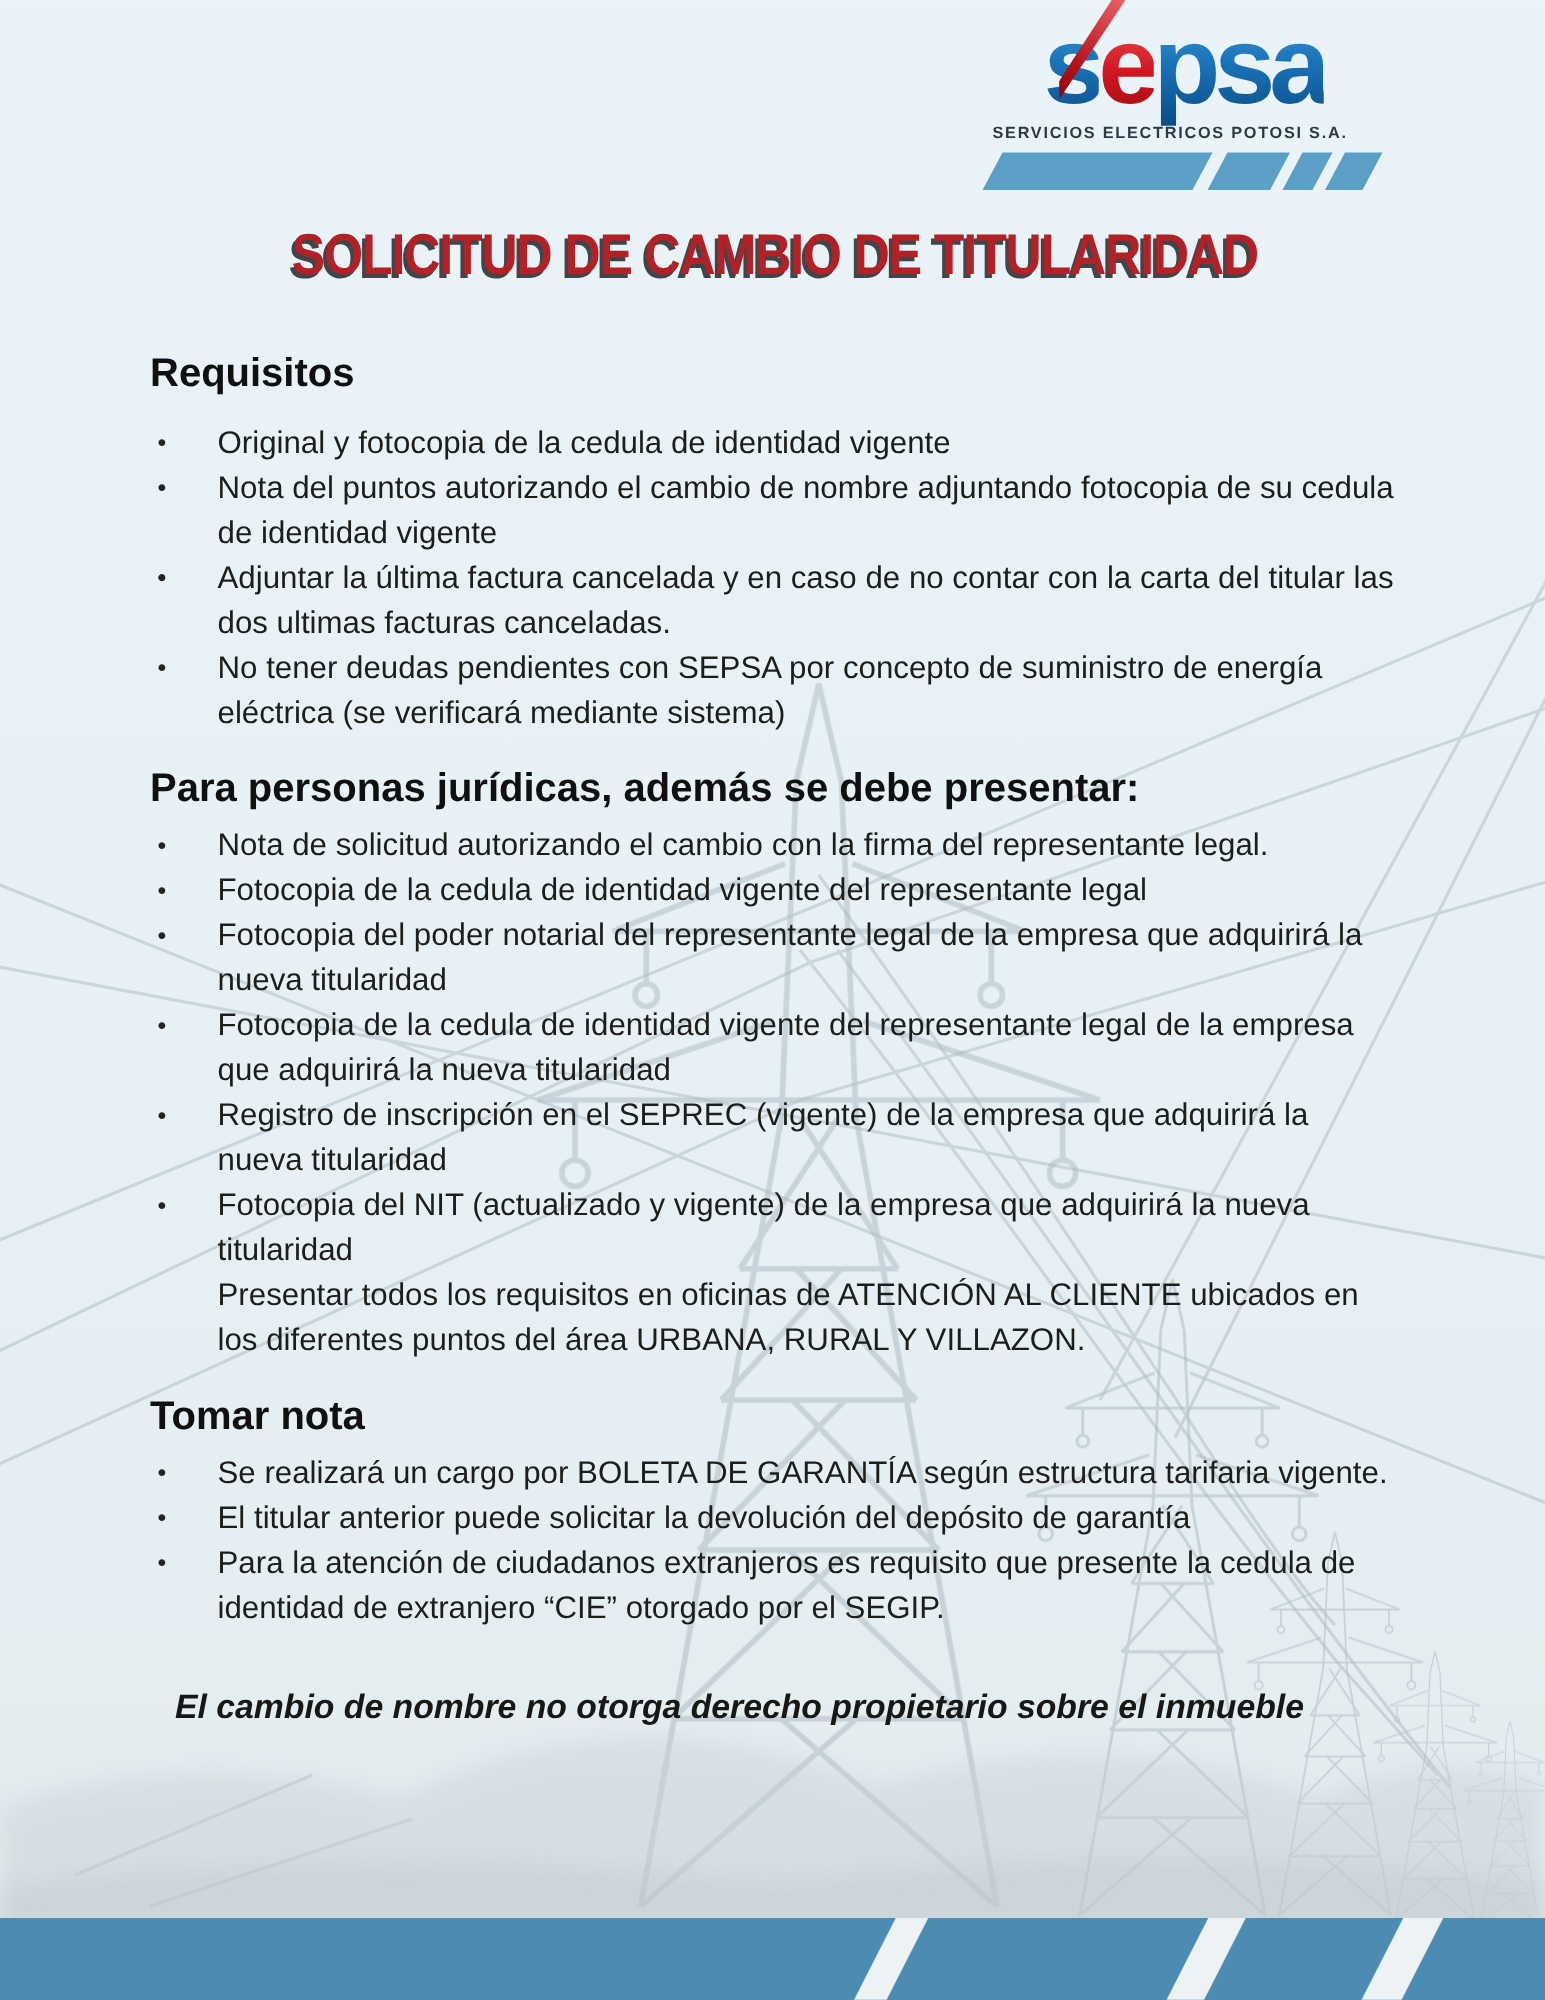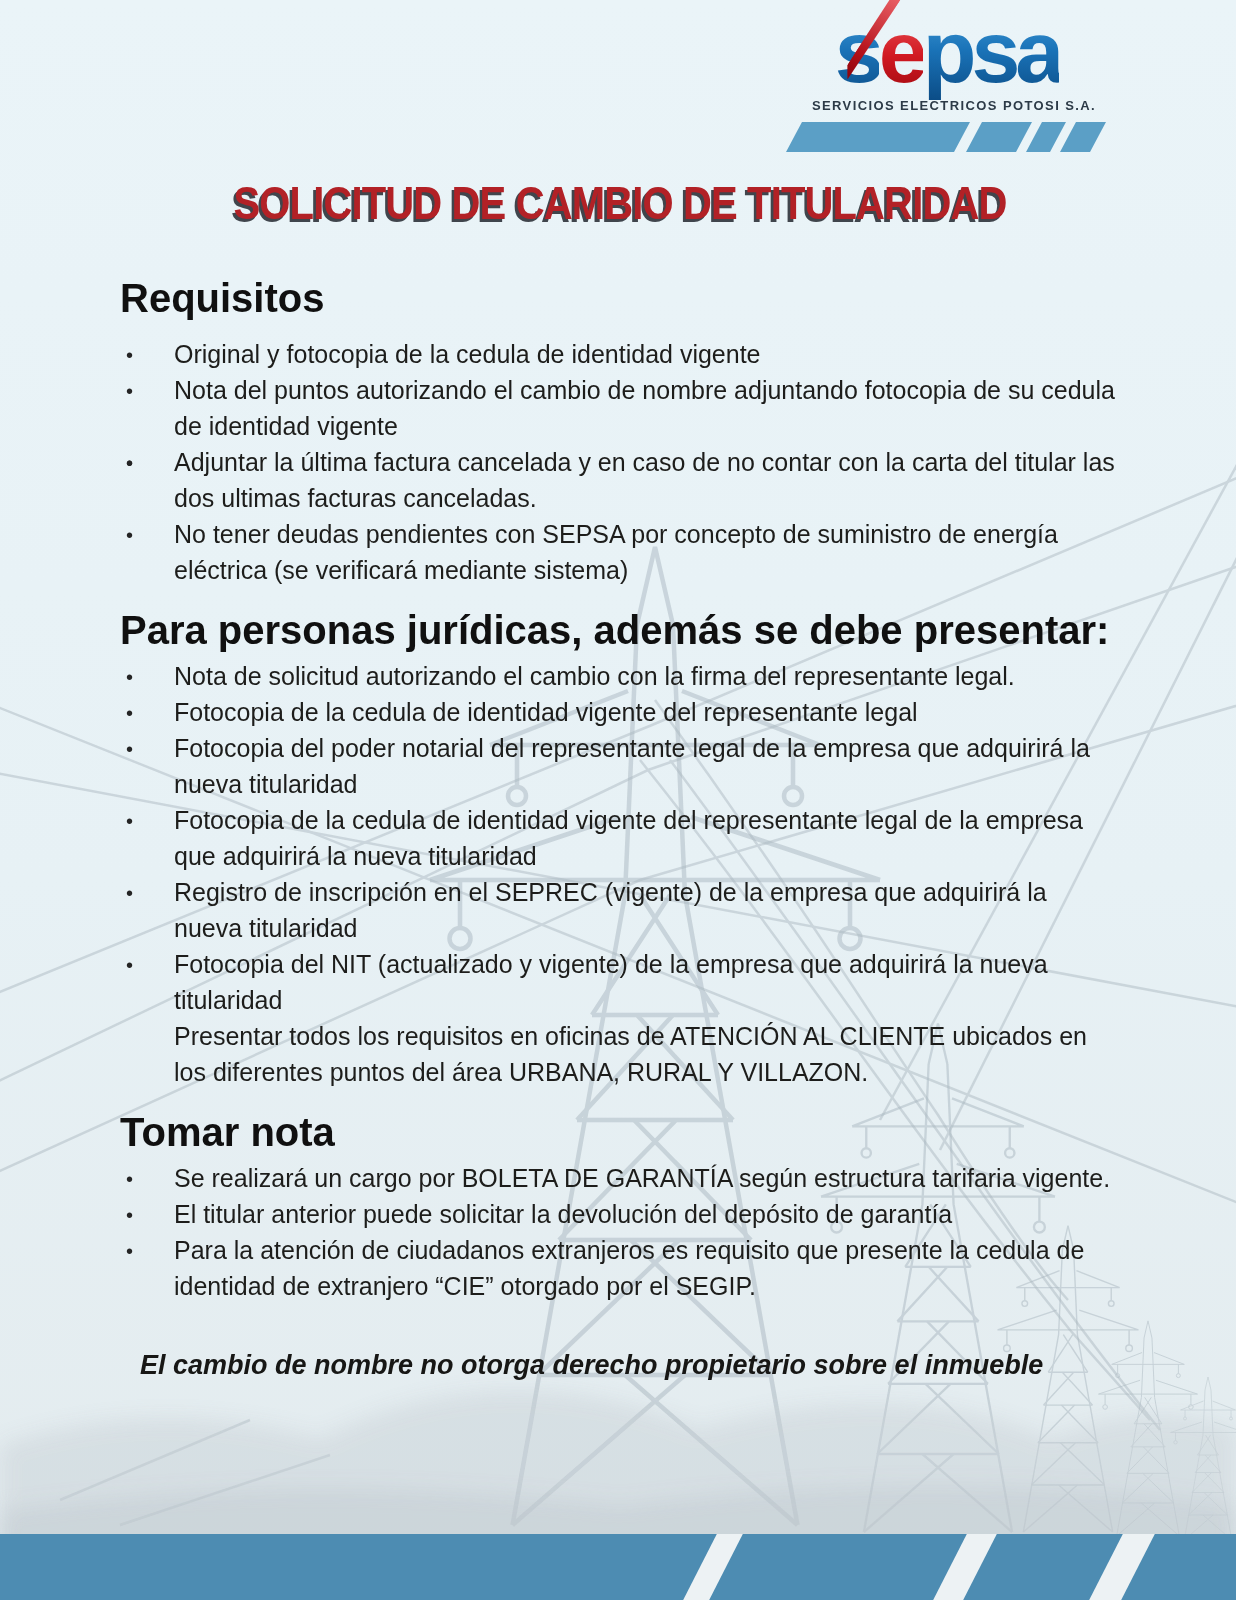--- a/index.html
+++ b/index.html
@@ -31,37 +31,37 @@
   }
   .bolt{
     position:absolute;left:16px;top:-12px;width:11px;height:104px;
     background:linear-gradient(180deg,#f06a6f,#b5121b 70%,#8c0309);
     transform:rotate(32deg);transform-origin:top center;
     border-radius:4px;
     clip-path:polygon(15% 0,100% 0,72% 100%,0 88%);
   }
   .tagline{
     margin:10px 0 0 14px;font-size:13px;font-weight:bold;letter-spacing:1.4px;
-    color:#2c3a47;white-space:nowrap;text-align:center;
+    color:#2c3a47;white-space:nowrap;
   }
   .stripe-band{position:relative;height:30px;margin-top:9px;}
   .seg{position:absolute;top:0;height:30px;background:#5b9fc6;transform:skewX(-28deg);}
   .seg.s1{left:14px;width:168px;}
   .seg.s2{left:194px;width:50px;}
   .seg.s3{left:254px;width:24px;}
   .seg.s4{left:288px;width:30px;}
   
   .content{position:absolute;left:120px;top:176px;width:1000px;z-index:1;}
   .title{
     margin:0;text-align:center;white-space:nowrap;
     font-size:46px;font-weight:bold;letter-spacing:-1px;
     color:#b22126;text-shadow:-3px 3px 0 #40454c;
     transform:scaleX(.87);transform-origin:center;
   }
-  h2{font-size:40px;font-weight:bold;color:#101010;margin:22px 0 8px;line-height:40px;}
+  h2{font-size:32px;font-weight:bold;color:#101010;margin:22px 0 8px;line-height:40px;}
   h2.first{margin-top:48px;}
   ul{list-style:none;margin:0;padding:0;font-size:25px;line-height:36px;}
   ul.first-list{margin-top:18px;}
   li{position:relative;padding-left:54px;}
   .marker{position:absolute;left:6px;top:1px;font-size:20px;color:#242424;}
   .footnote{margin:46px 0 0 20px;font-size:27px;font-weight:bold;font-style:italic;color:#171715;}
   
   .footer-band{
     position:absolute;left:0;bottom:0;width:1236px;height:66px;
     background:#4d8cb2;z-index:2;overflow:hidden;

